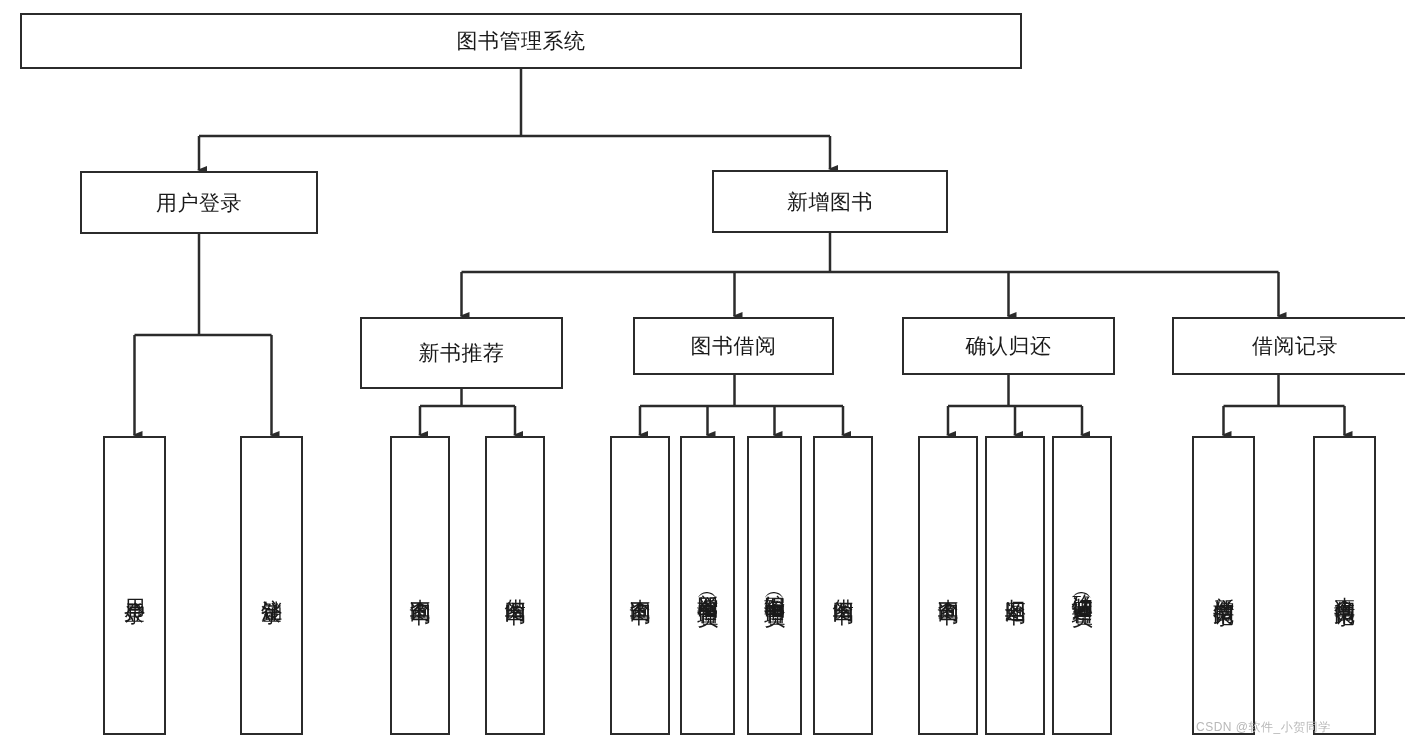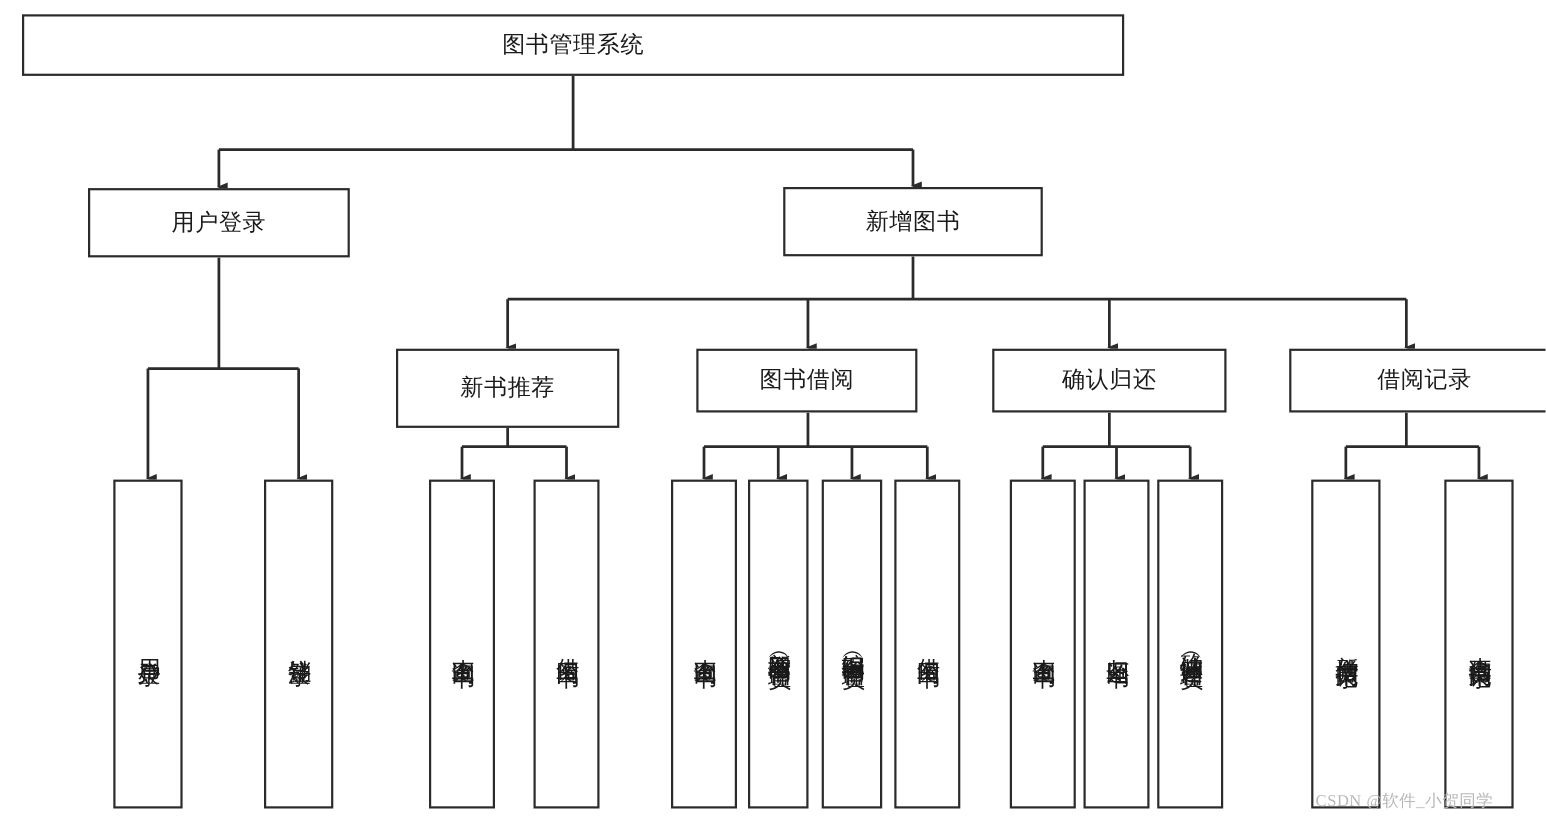--- a/index.html
+++ b/index.html
@@ -50,25 +50,24 @@
   .connector-layer {
     position: absolute;
     left: 0;
     top: 0;
     width: 1405px;
     height: 747px;
     pointer-events: none;
   }
   .watermark {
     position: absolute;
-    font-size: 15px;
+    font-size: 12px;
     color: #b8b8b8;
     white-space: nowrap;
     letter-spacing: 0.5px;
-    font-family: Liberation Serif, serif;
   }
 </style>
 </head>
 <body>
 
 <div id="diagram-root">
   <svg class="connector-layer" id="connector-layer" width="1405" height="747" viewBox="0 0 1405 747">
     <defs>
       <marker id="arrowhead" markerWidth="10" markerHeight="10" refX="5" refY="8" orient="auto" markerUnits="userSpaceOnUse">
         <path d="M1,0 L9,0 L5,10 Z" fill="#2b2b2b"></path>

